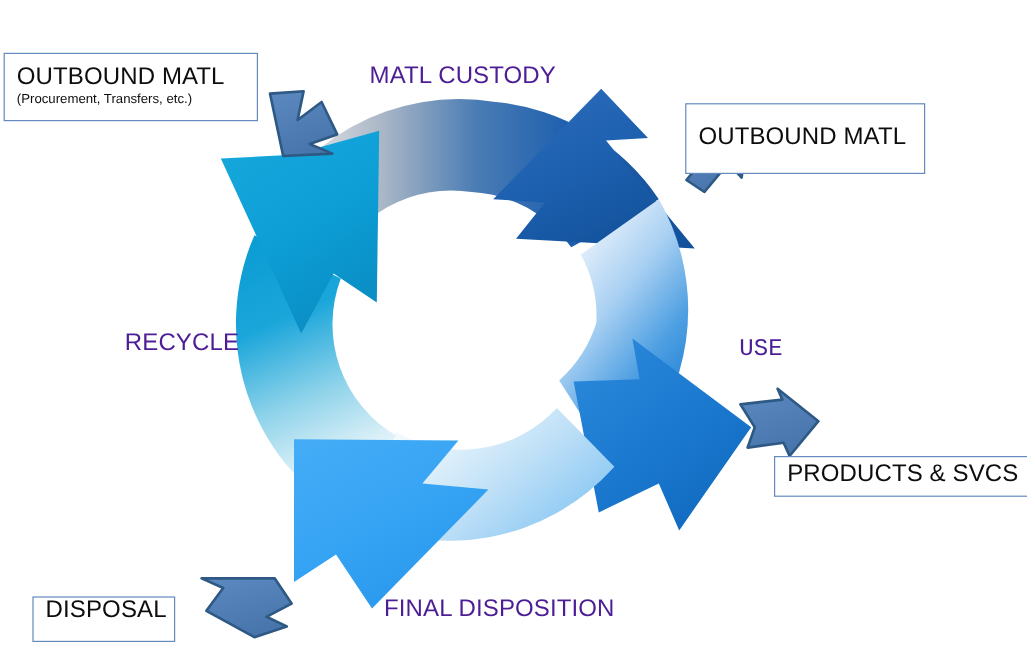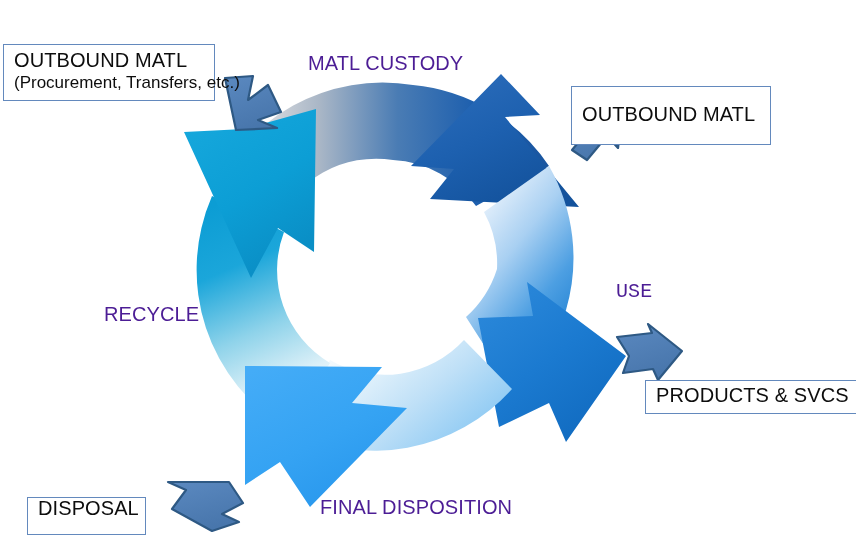--- a/index.html
+++ b/index.html
@@ -35,21 +35,21 @@
     padding: 2px 10px 4px 10px;
   }
   .label-title {
     font-size: 20px;
     color: #0d0d0d;
     line-height: 1.15;
     white-space: nowrap;
     letter-spacing: 0.1px;
   }
   .label-sub {
-    font-size: 17px;
+    font-size: 11px;
     color: #0d0d0d;
     line-height: 1.2;
     white-space: nowrap;
     margin-top: 1px;
   }
   .ring-label {
     position: absolute;
     font-size: 20px;
     color: #4c1d95;
     white-space: nowrap;
@@ -57,21 +57,21 @@
   }
   
   #box-inbound  { left: 3px;   top: 44px;  width: 212px; height: 57px; }
   #box-outbound { left: 571px; top: 42px;  width: 200px; height: 59px; margin-top: 44px; }
   #box-products { left: 645px; top: 380px; width: 225px; height: 34px;
                   padding-top: 0; padding-bottom: 4px; }
   #box-disposal { left: 27px;  top: 497px; width: 119px; height: 38px;
                   padding-top: 0; padding-bottom: 16px; }
 
   #lbl-custody    { left: 308px; top: 52px; }
-  #lbl-recycle    { left: 104px; top: 275px; margin-top: 28px; }
+  #lbl-recycle    { left: 104px; top: 275px; }
   #lbl-use        { left: 616px; top: 280px; font-family: Liberation Mono, monospace; }
   #lbl-final      { left: 320px; top: 496px; }
 </style>
 </head>
 <body>
 
 <div id="canvas">
 
   <svg class="svg-layer" viewBox="0 0 856 547">
     <defs>

